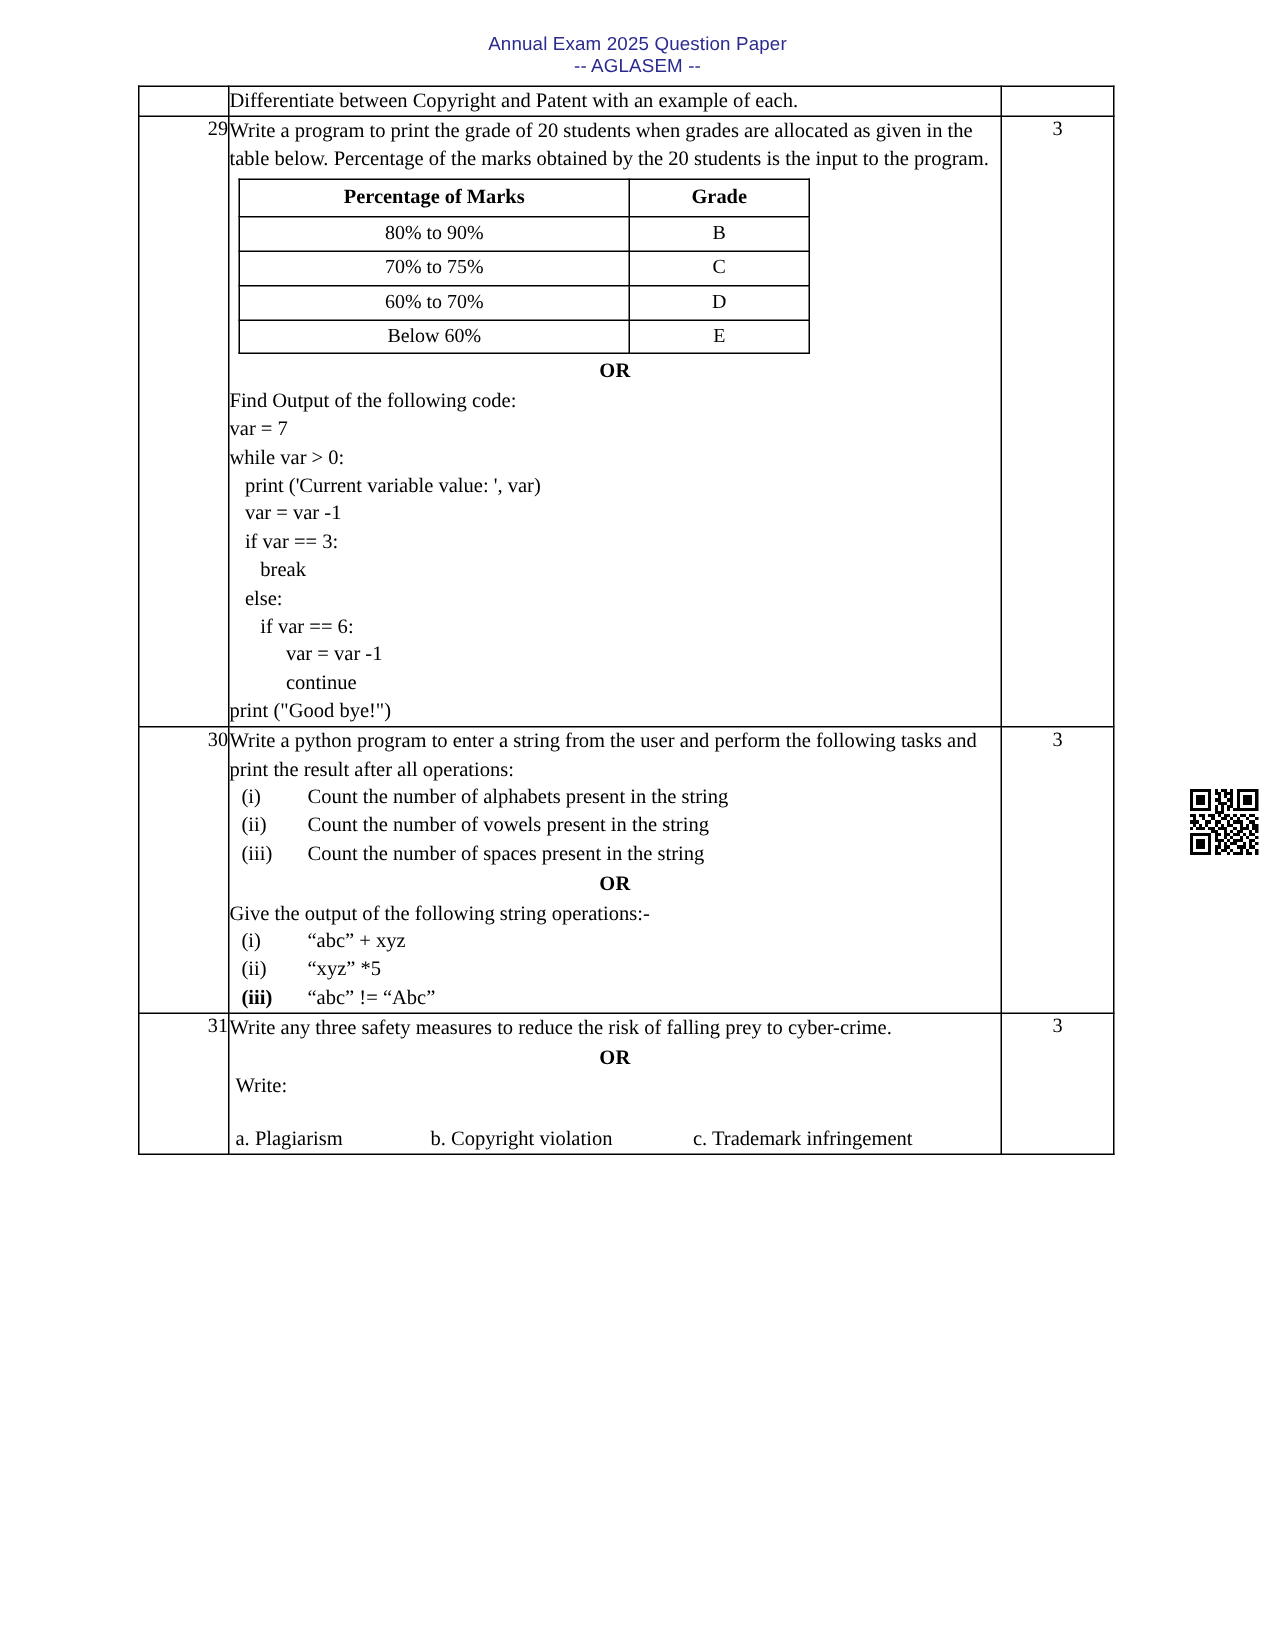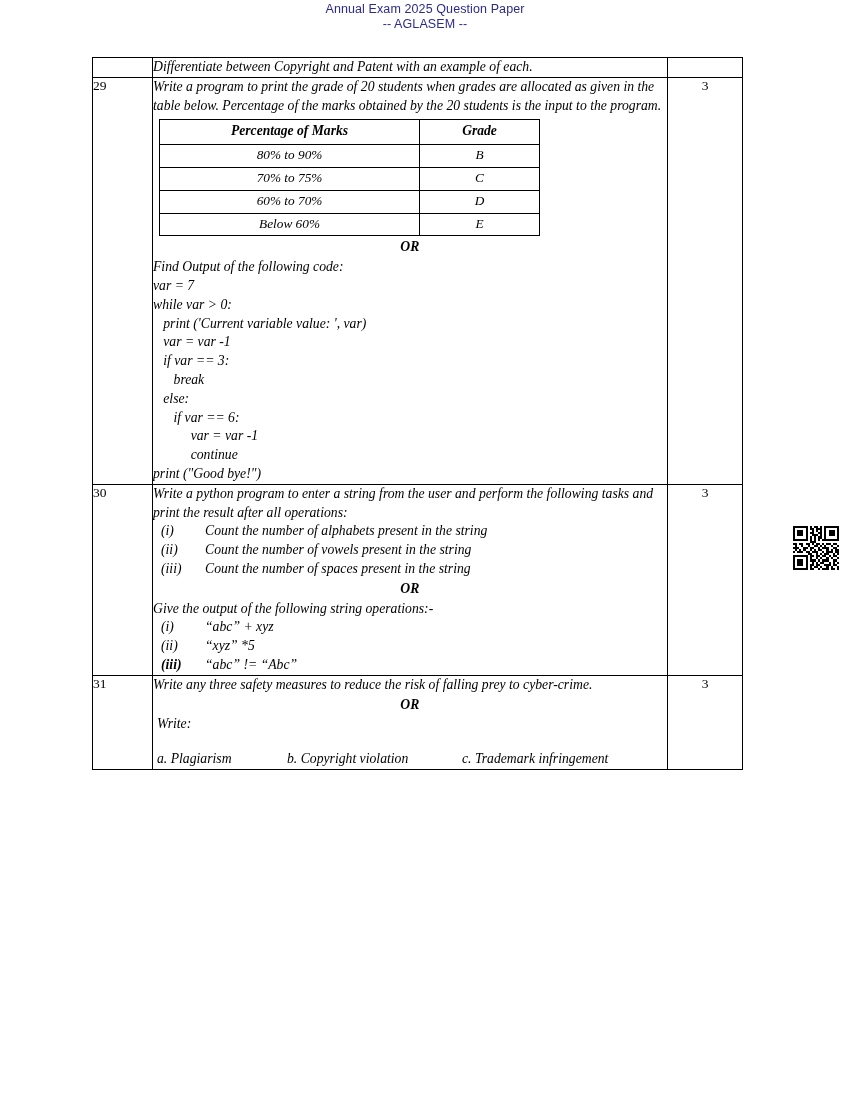--- a/index.html
+++ b/index.html
@@ -12,21 +12,21 @@
     height: 1100px;
     position: relative;
     font-family: "Liberation Serif", "DejaVu Serif", serif;
     color: #000000;
     overflow: hidden;
   }
 
   
   .page-header {
     position: absolute;
-    top: 2px;
+    top: 22px;
     left: 0;
     width: 850px;
     text-align: center;
     font-family: "Liberation Sans", "DejaVu Sans", sans-serif;
     font-size: 12.5px;
     line-height: 15px;
     color: #2b2b8f;
     letter-spacing: 0.1px;
   }
   .page-header .sub { display: block; }
@@ -43,35 +43,34 @@
   .qp-table td {
     border: 1px solid #000000;
     vertical-align: top;
     padding: 0;
   }
   .col-qno   { width: 60px; }
   .col-body  { width: 515px; }
   .col-marks { width: 75px; }
 
   .cell-qno {
-    text-align: left;
+    text-align: right;
     font-size: 13.5px;
     padding: 9px 0 6px 0;
     margin-top: 23px;
   }
   .cell-marks {
     text-align: center;
     font-size: 13.5px;
     padding: 9px 0 6px 0;
   }
   .cell-body {
     font-size: 13.7px;
     line-height: 18.8px;
     padding: 7px 9px 7px 10px;
-    font-style: italic;
   }
   .cell-section {
     text-align: center;
     font-weight: bold;
     font-size: 13.8px;
     padding: 13px 0 13px 0;
     letter-spacing: 0.2px;
   }
   .cell-empty { padding: 0; }
 

